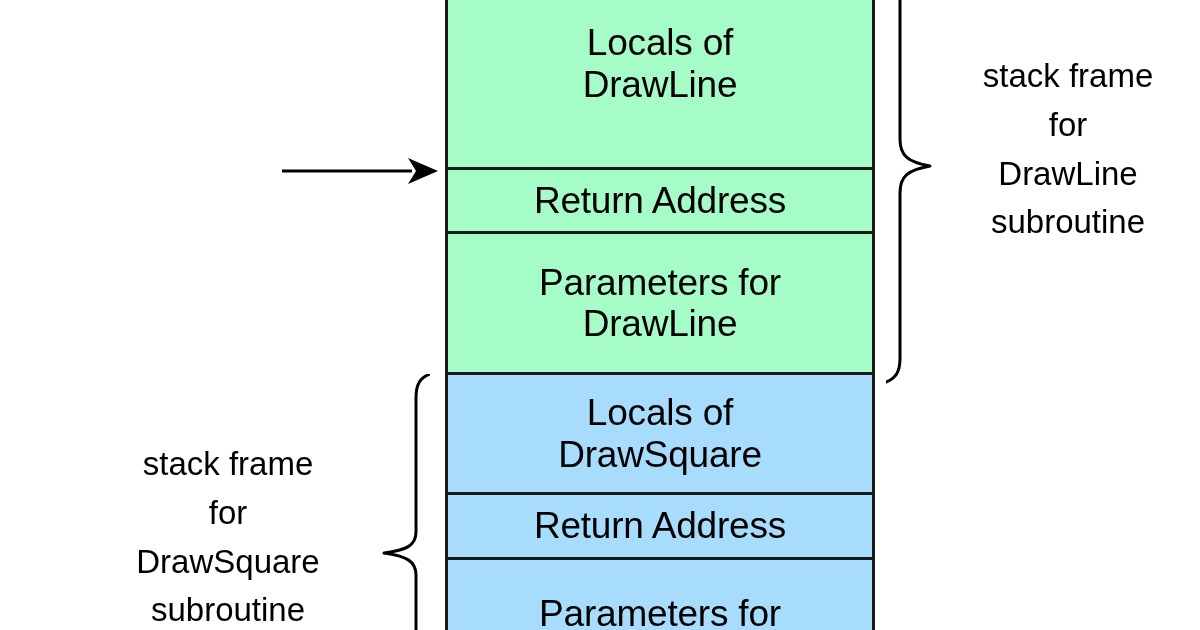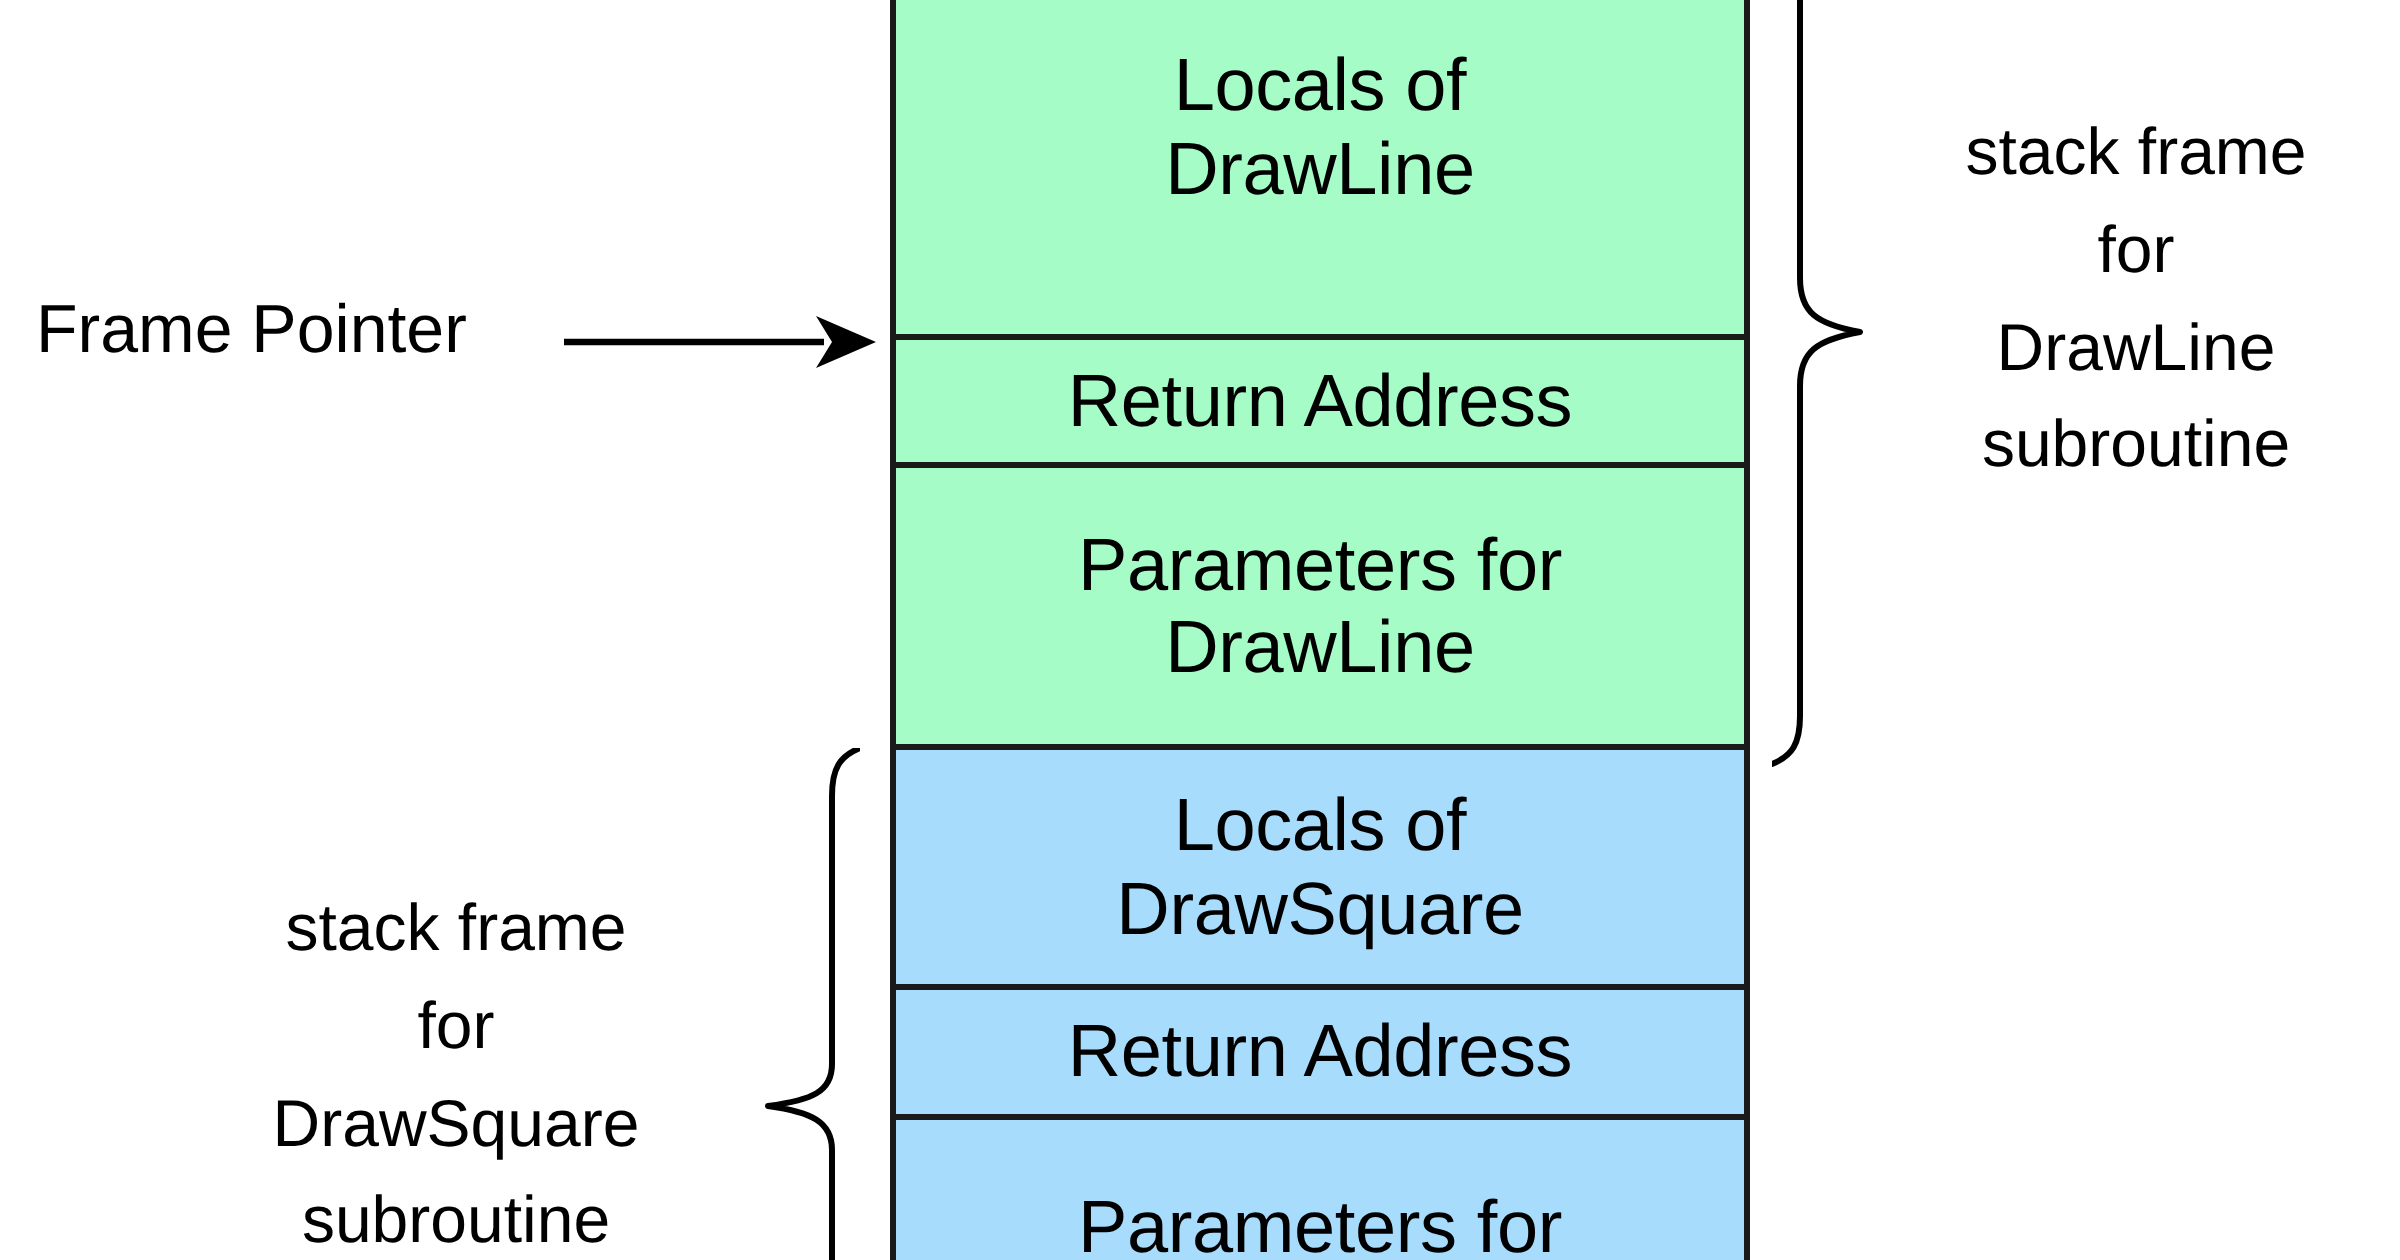--- a/index.html
+++ b/index.html
@@ -124,21 +124,20 @@
 DrawLine</div>
 
     <div class="stack-cell cell-blue h-120">Locals of
 DrawSquare</div>
 
     <div class="stack-cell cell-blue h-65">Return Address</div>
 
     <div class="stack-cell cell-blue h-110">Parameters for</div>
   </div>
 
-  <div class="fp-label">Frame Pointer</div>
 
   <svg class="fp-arrow" viewBox="0 0 160 44">
     <line x1="2" y1="21" x2="132" y2="21" stroke="#000000" stroke-width="3.2"></line>
     <polygon points="128,8 158,21 128,34 136,21" fill="#000000"></polygon>
   </svg>
 
   <svg class="brace-right" viewBox="0 0 56 430" preserveAspectRatio="none">
     <path d="M 14 0
              C 14 100, 14 150, 14 185
              C 14 202, 22 208, 44 212

